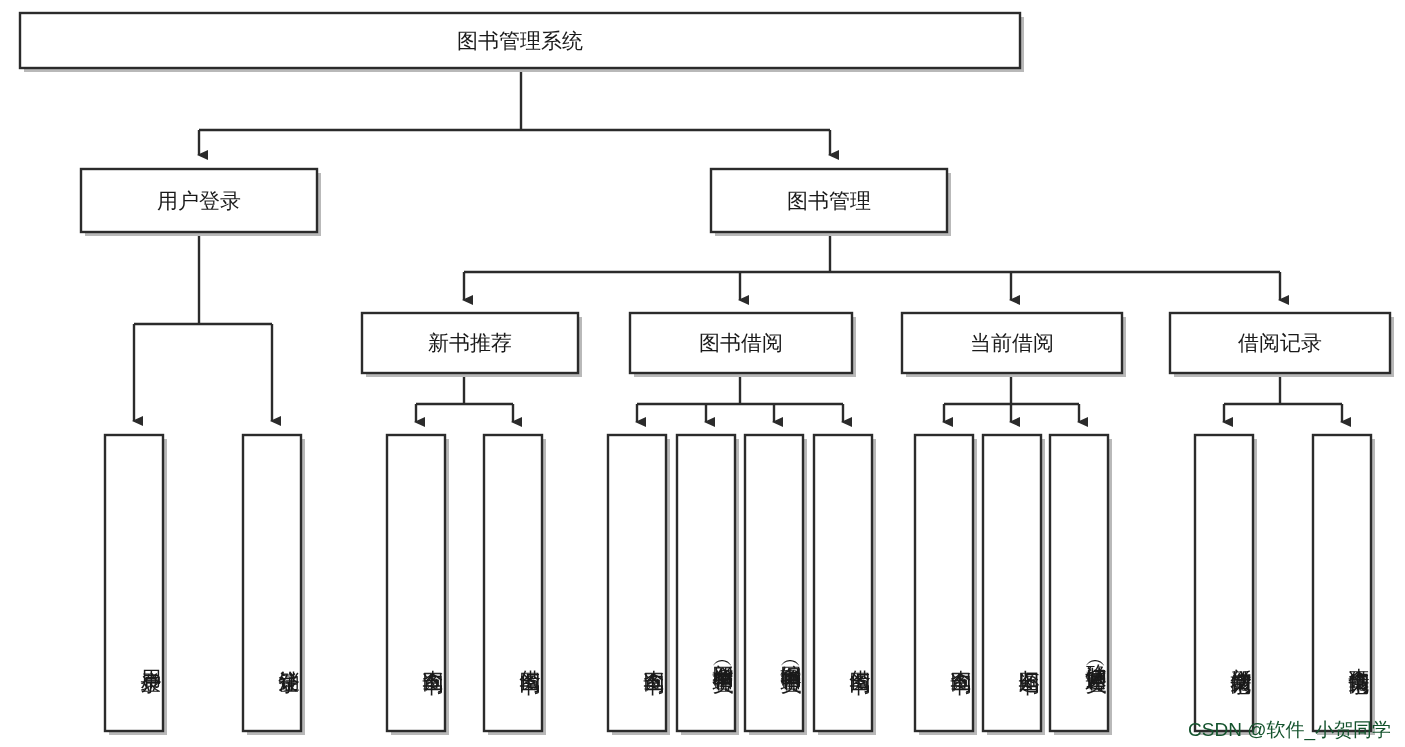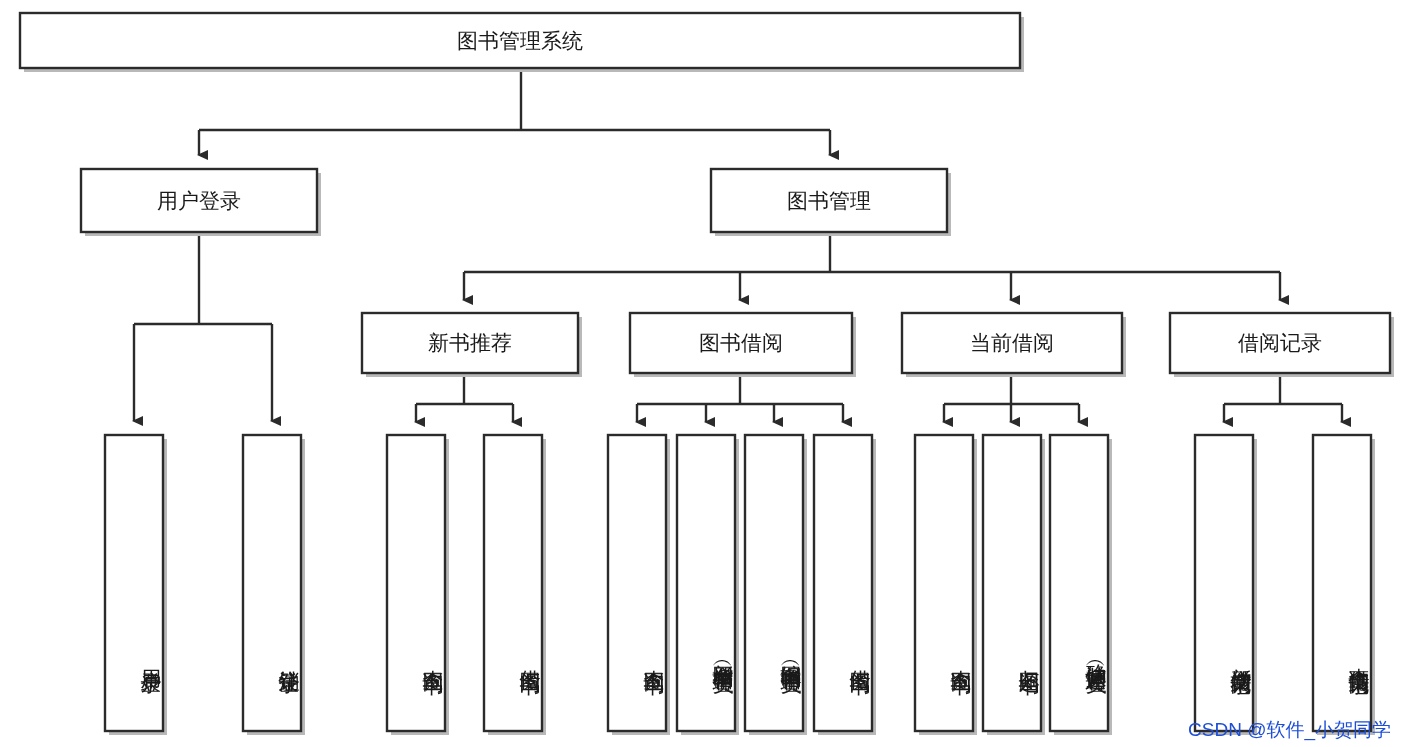--- a/index.html
+++ b/index.html
@@ -67,21 +67,21 @@
     justify-content: center;
     text-align: left;
     pointer-events: none;
   }
   .watermark {
     position: absolute;
     right: 14px;
     bottom: 4px;
     font-family: "Liberation Sans", "DejaVu Sans", sans-serif;
     font-size: 19px;
-    color: #1d4ed8;
+    color: #14532d;
     white-space: pre;
     user-select: none;
   }
 </style>
 </head>
 <body>
 
 <div id="diagram-root">
 
   <svg id="flow" viewBox="0 0 1405 747">

